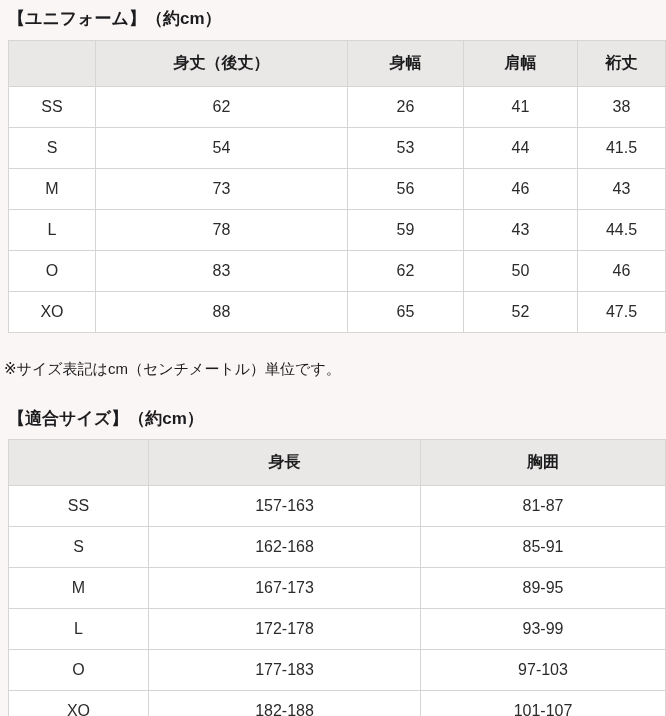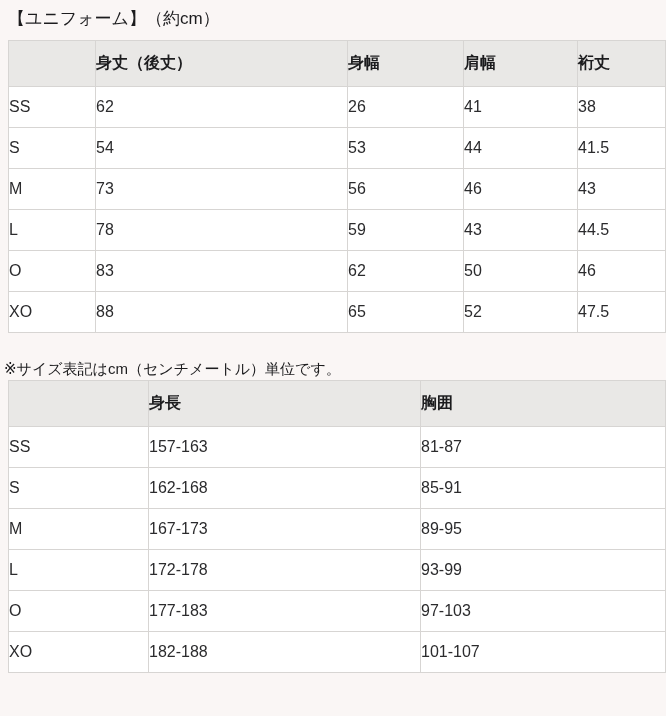--- a/index.html
+++ b/index.html
@@ -20,36 +20,36 @@
     height: 716px;
     overflow: hidden;
     background: var(--page-bg, #faf6f5);
     font-family: "Liberation Sans", "DejaVu Sans", sans-serif;
     color: var(--title-color, #1c1c1e);
   }
   .page { padding: 8px 0 0 8px; }
 
   .tbl-title {
     font-size: 17px;
-    font-weight: 400;
+    font-weight: 700;
     line-height: 22px;
     margin: 0 0 10px 0;
     color: var(--title-color, #1c1c1e);
   }
 
   table.size-table {
     border-collapse: collapse;
     width: 658px;
     table-layout: fixed;
     background: var(--cell-bg, #fff);
   }
   table.size-table th,
   table.size-table td {
     border: 1px solid var(--border-color, #d7d5d3);
-    text-align: left;
+    text-align: center;
     vertical-align: middle;
     font-size: 16px;
     padding: 0;
     height: 41px;
   }
   table.size-table thead th {
     background: var(--header-bg, #e9e8e6);
     font-weight: 700;
     height: 46px;
     color: var(--title-color, #1c1c1e);
@@ -149,20 +149,21 @@
         <td>88</td>
         <td>65</td>
         <td>52</td>
         <td>47.5</td>
       </tr>
     </tbody>
   </table>
 
   <p class="note">※サイズ表記はcm（センチメートル）単位です。</p>
 
+  <h2 class="tbl-title second">【適合サイズ】（約cm）</h2>
 
   <table class="size-table">
     <colgroup>
       <col class="col-f-size">
         <col class="col-f-height">
         <col class="col-f-chest">
     </colgroup>
     <thead>
       <tr>
         <th></th>

